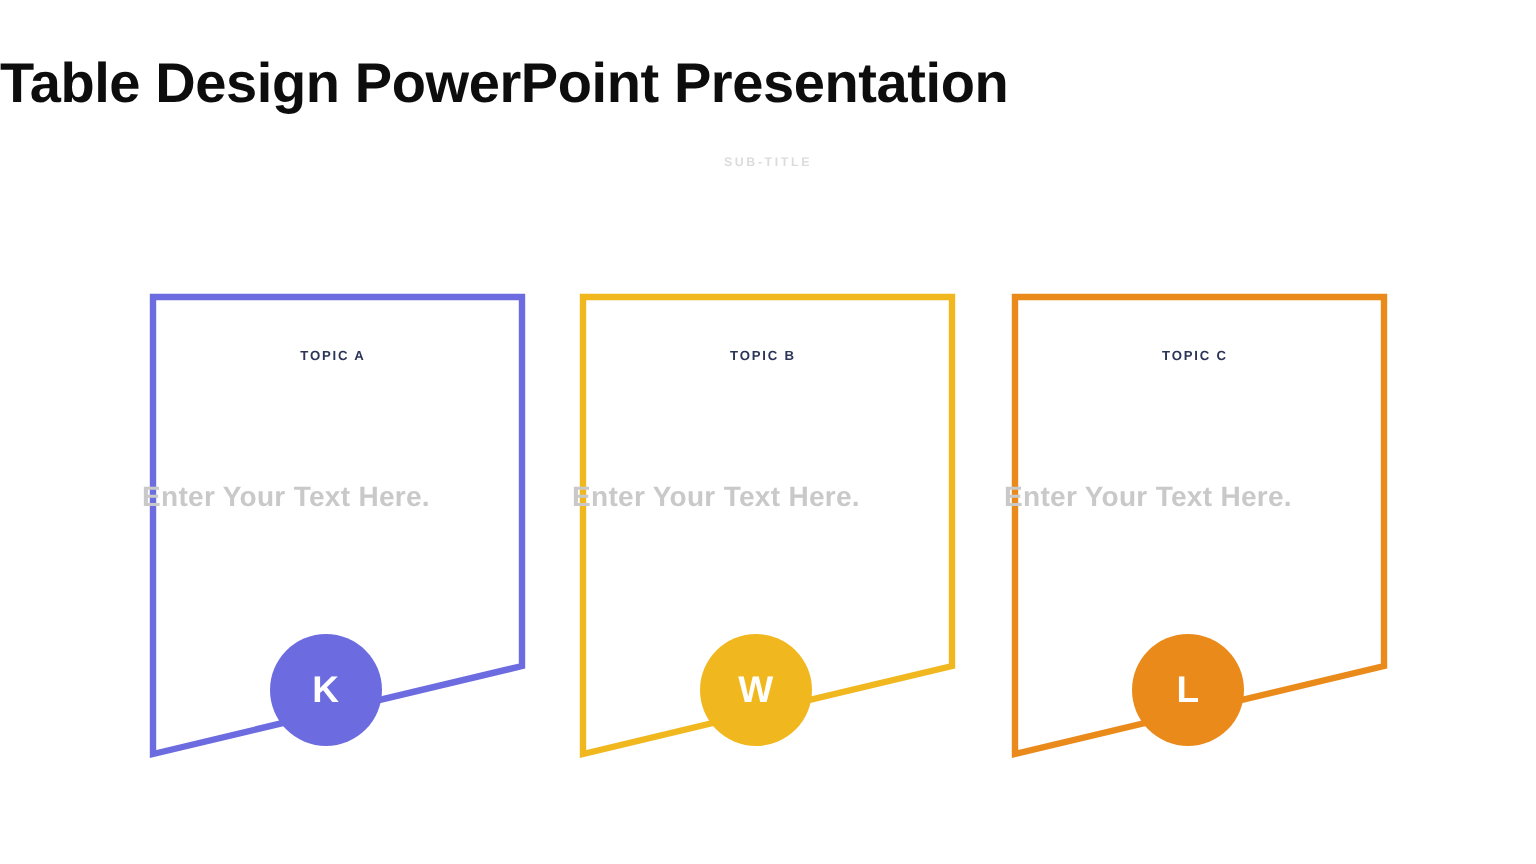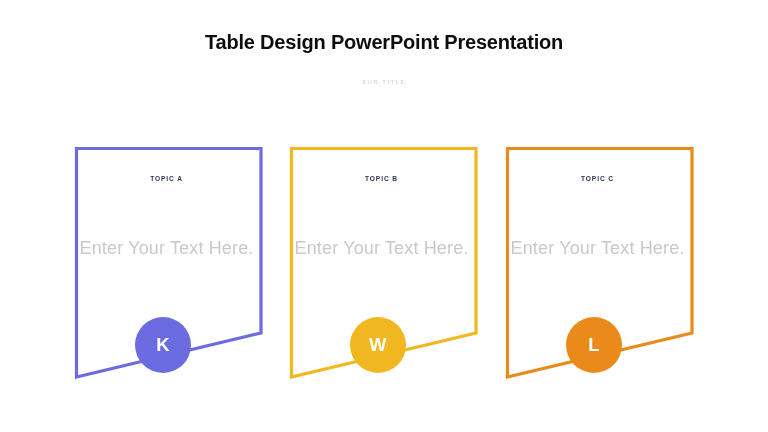--- a/index.html
+++ b/index.html
@@ -20,22 +20,22 @@
     width: 768px;
     height: 432px;
     background: #ffffff;
   }
   
   #title {
     position: absolute;
     left: 0;
     top: 25px;
     width: 768px;
-    text-align: center;
-    font-size: 20px;
+    text-align: left;
+    font-size: 28px;
     font-weight: bold;
     color: #0d0d0d;
     letter-spacing: -0.2px;
     line-height: 34px;
     white-space: nowrap;
   }
   #subtitle {
     position: absolute;
     left: 0;
     top: 77px;
@@ -72,23 +72,22 @@
     font-weight: bold;
     color: #2b3557;
     letter-spacing: 0.9px;
     line-height: 10px;
   }
   .body-text {
     position: absolute;
     left: 0;
     top: 99px;
     width: 191px;
-    text-align: center;
-    font-size: 18px;
-    font-weight: normal;
+    font-size: 14px;
+    font-weight: bold;
     color: #c9c9c9;
     letter-spacing: 0.15px;
     line-height: 18px;
   }
   .badge {
     position: absolute;
     width: 56px;
     height: 56px;
     border-radius: 50%;
     left: 64px;

